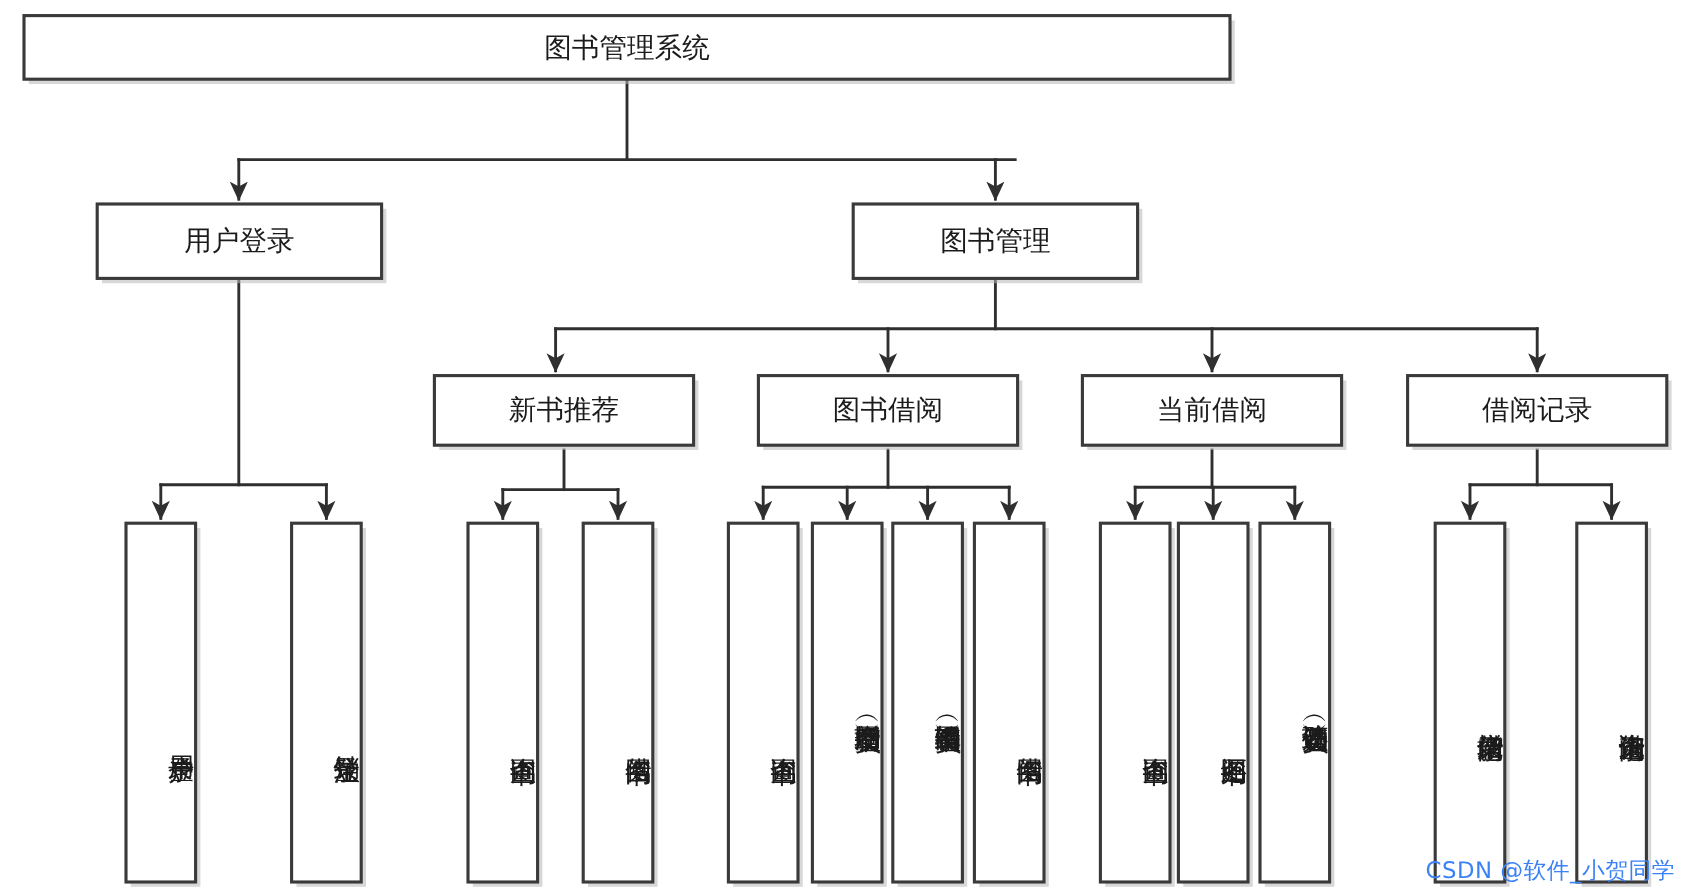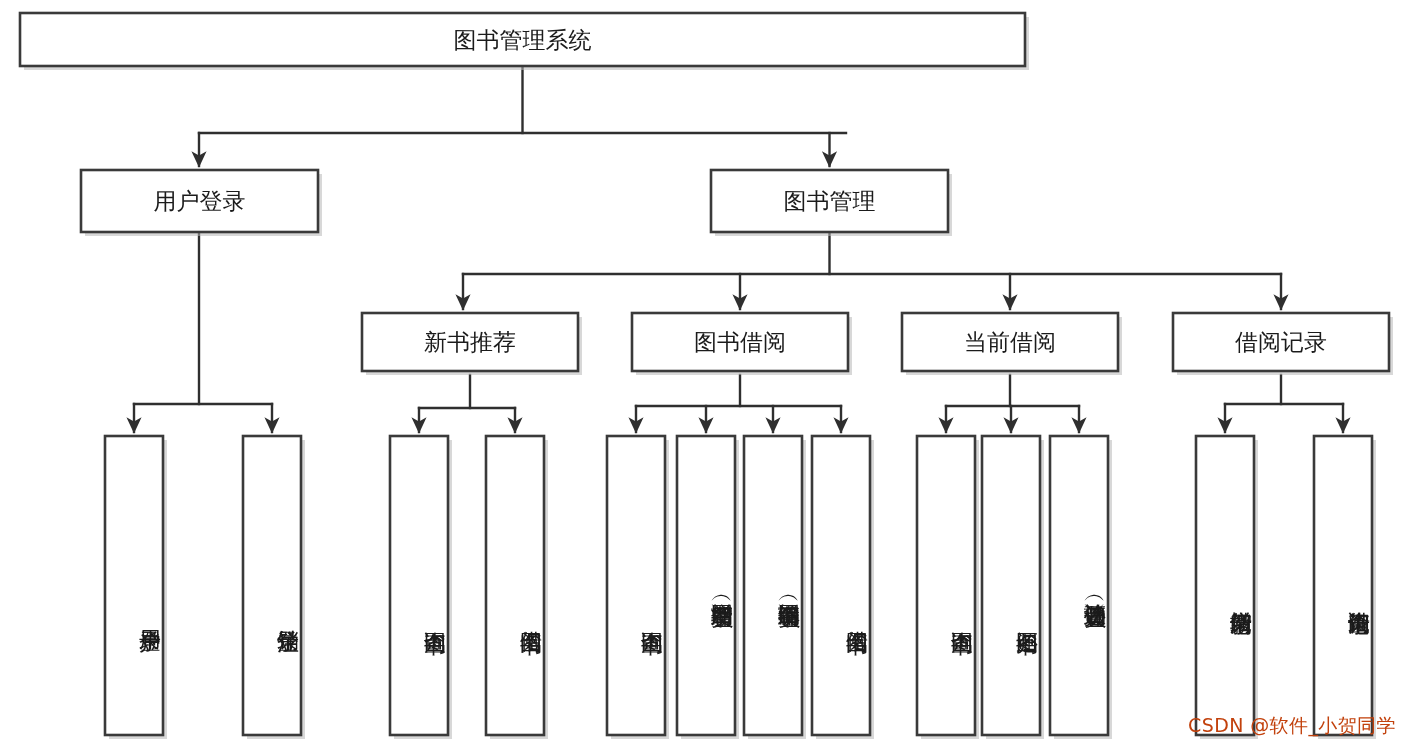--- a/index.html
+++ b/index.html
@@ -64,21 +64,21 @@
     align-items: flex-start;
     justify-content: center;
     letter-spacing: 0.5px;
     white-space: nowrap;
     pointer-events: none;
   }
   .watermark {
     position: absolute;
     font-family: "DejaVu Sans", "Liberation Sans", sans-serif;
     font-size: 19px;
-    color: #c2410c;
+    color: #3b82f6;
     left: 1188px;
     top: 713px;
     white-space: nowrap;
     letter-spacing: 0.4px;
     text-align: right;
   }
 </style>
 </head>
 <body>
 

